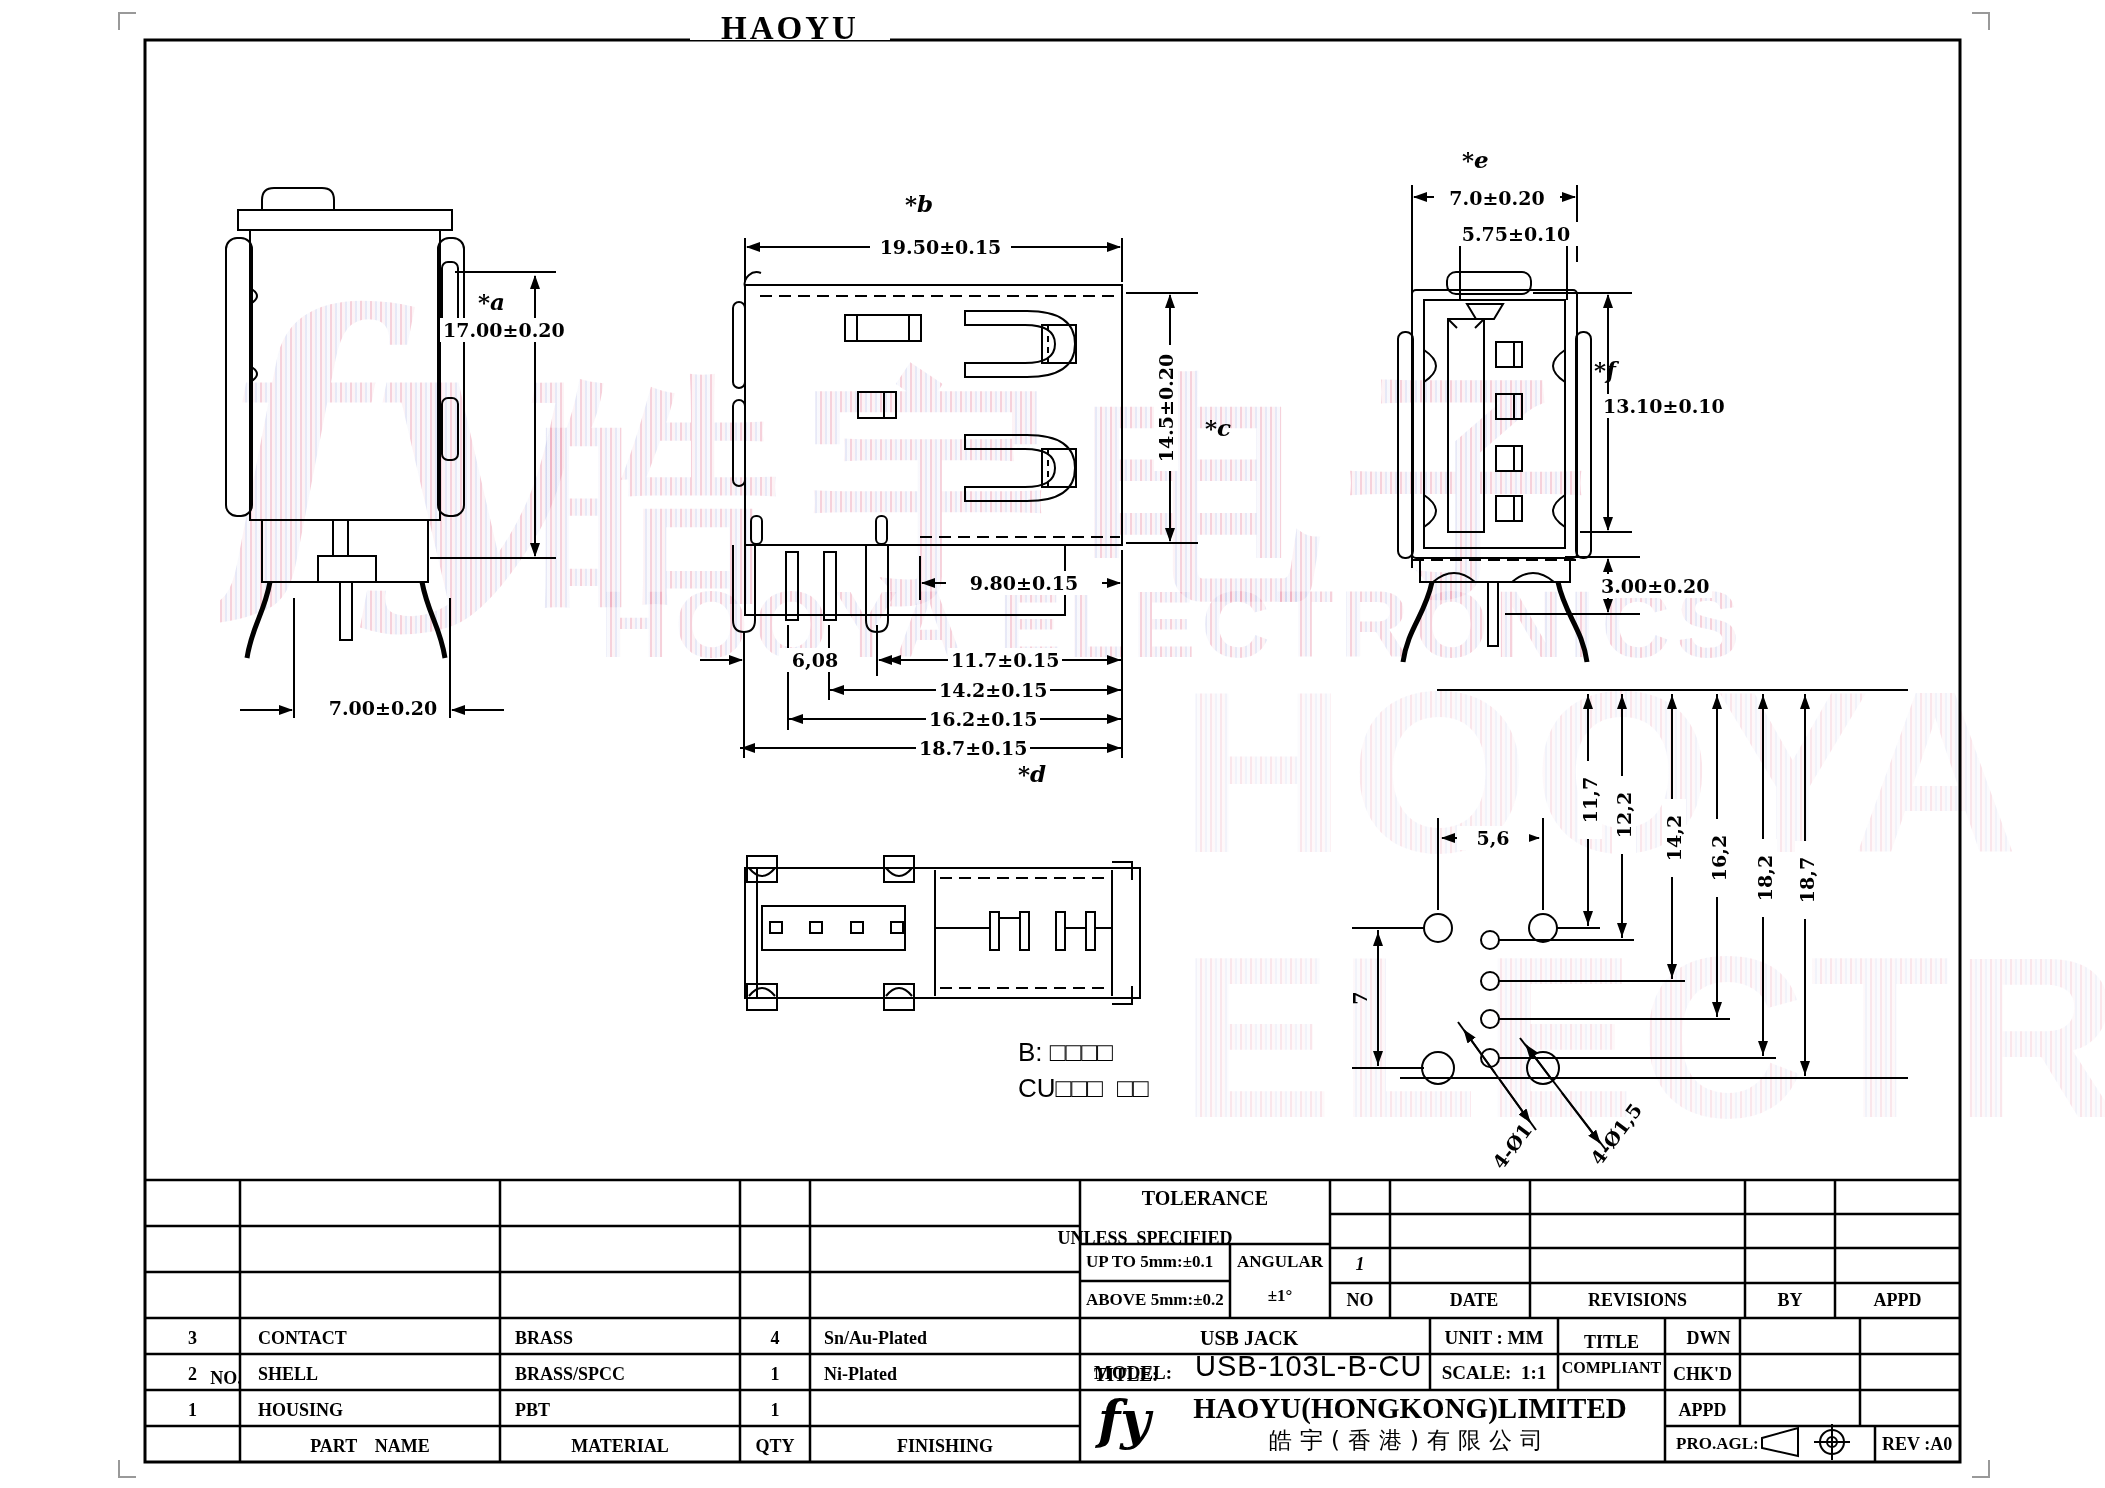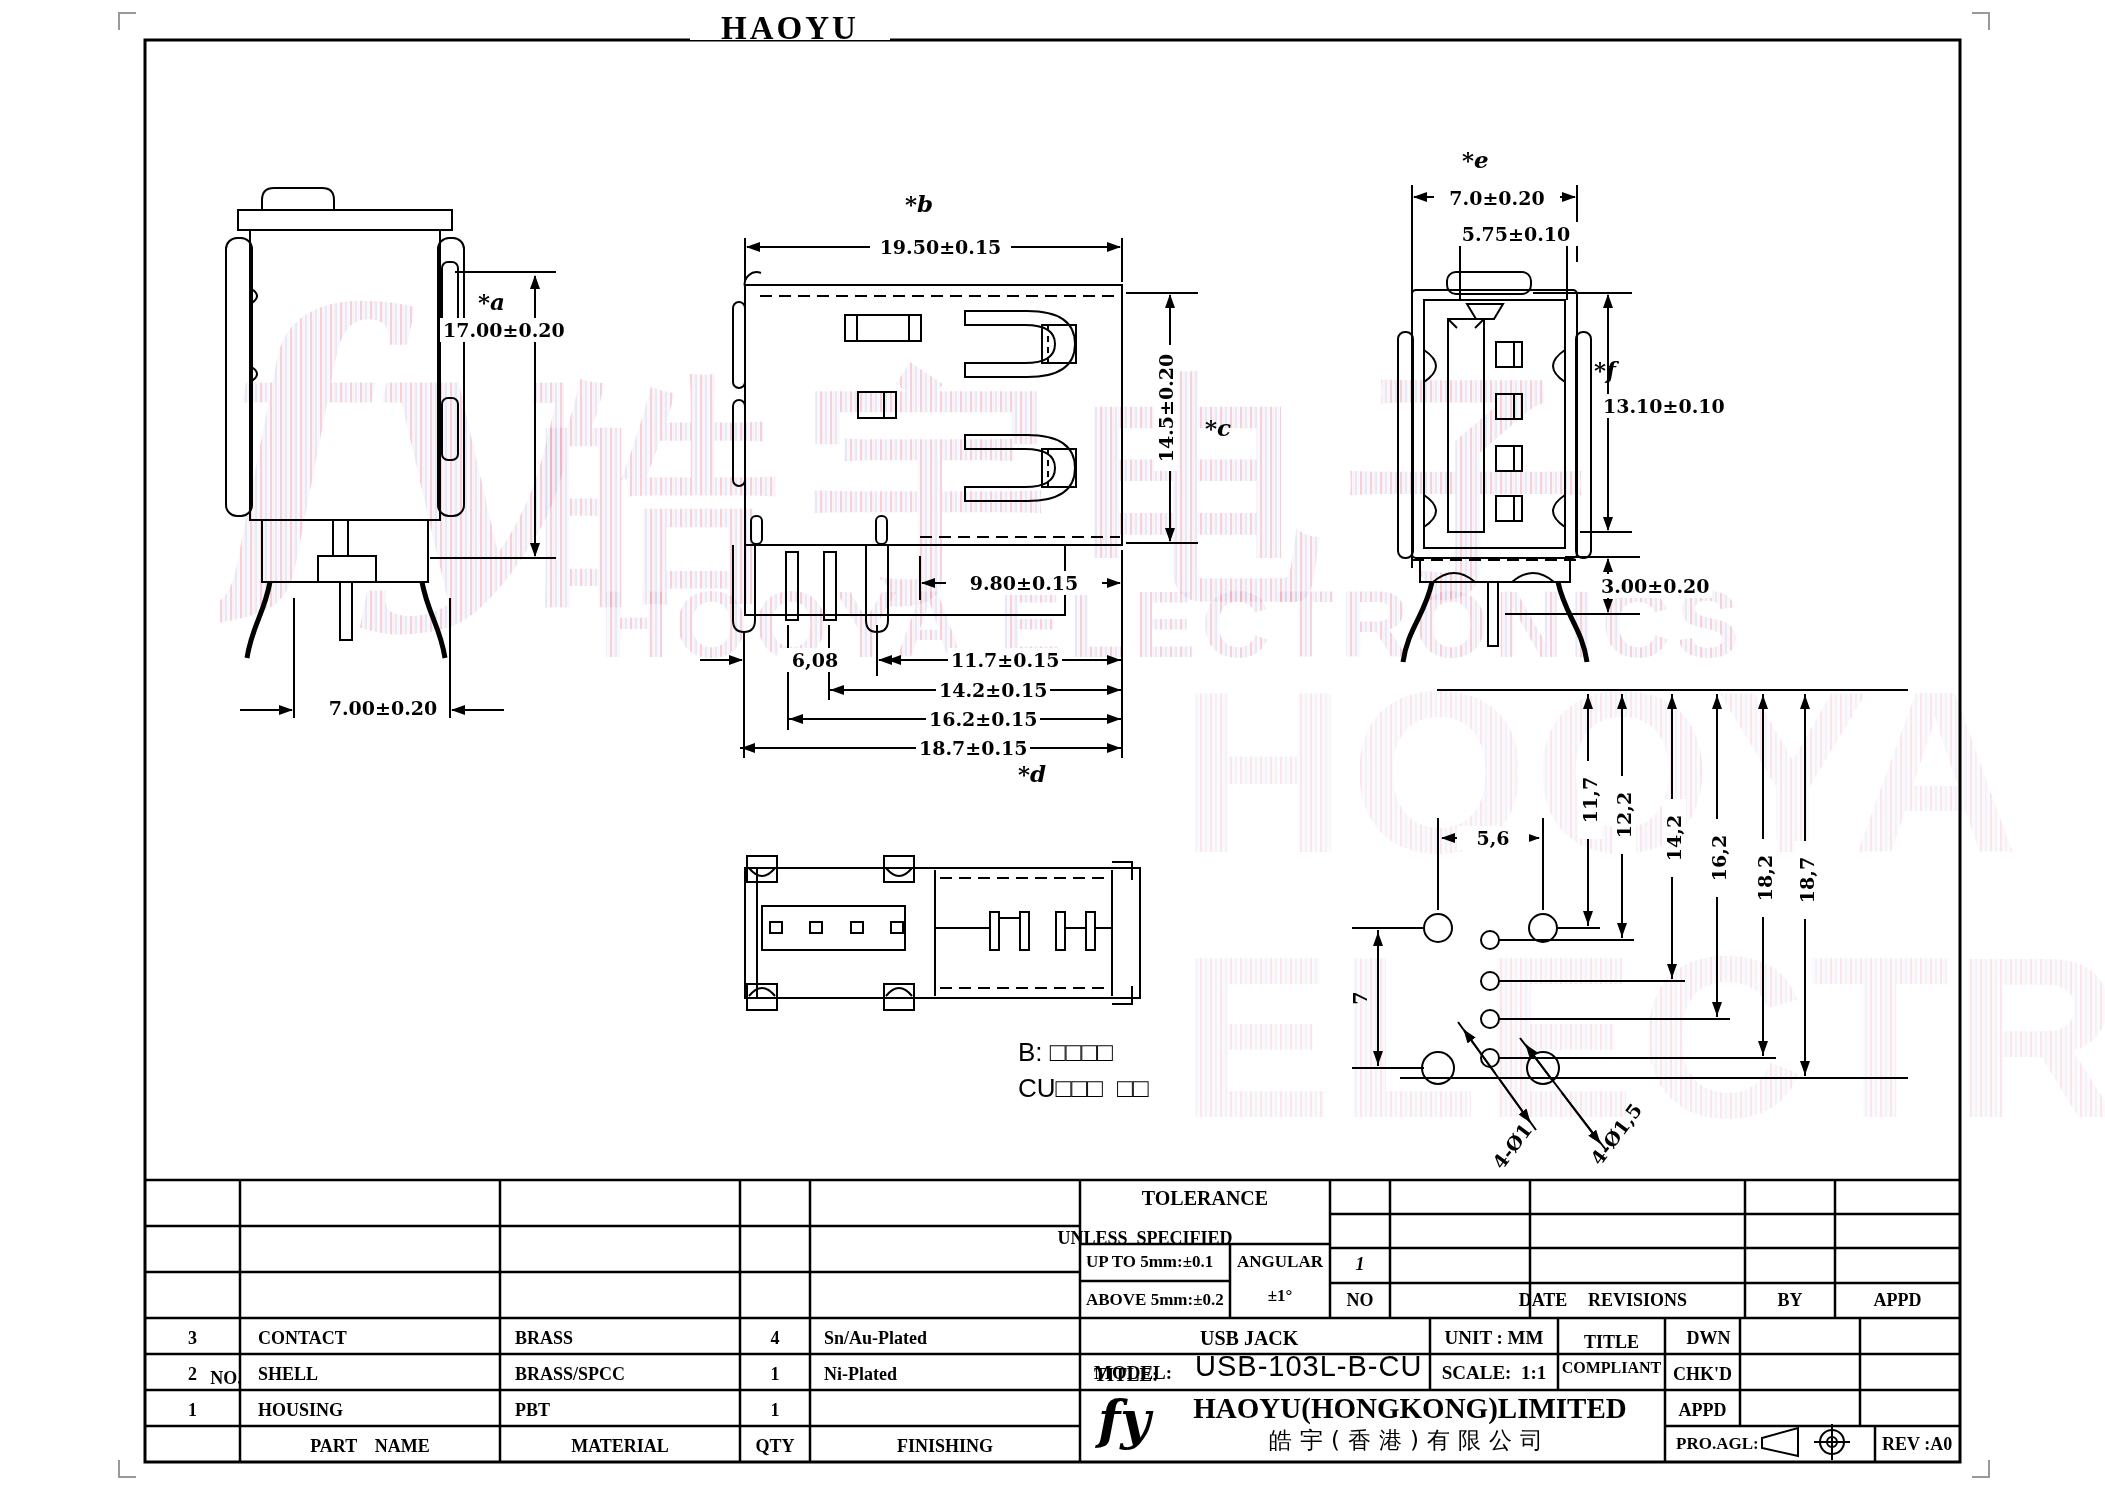--- a/index.html
+++ b/index.html
@@ -356,21 +356,21 @@
 
   <span class="txt tb ctr" style="left:1080px;top:1186px;width:250px;font-size:20px;">TOLERANCE</span>
   <span class="txt tb ctr pre" style="left:1020px;top:1218px;width:250px;margin-top:8px;">UNLESS  SPECIFIED</span>
   <span class="txt tb" style="left:1086px;top:1250px;font-size:17px;">UP TO 5mm:±0.1</span>
   <span class="txt tb" style="left:1086px;top:1288px;font-size:17px;">ABOVE 5mm:±0.2</span>
   <span class="txt tb ctr" style="left:1230px;top:1250px;width:100px;font-size:17px;">ANGULAR</span>
   <span class="txt tb ctr" style="left:1230px;top:1284px;width:100px;font-size:17px;">±1°</span>
 
   <span class="txt tb ctr" style="left:1330px;top:1252px;width:60px;font-style:italic;">1</span>
   <span class="txt tb ctr" style="left:1330px;top:1288px;width:60px;">NO</span>
-  <span class="txt tb ctr" style="left:1461px;top:1288px;width:164px;">DATE</span>
+  <span class="txt tb ctr" style="left:1392px;top:1288px;width:164px;">DATE</span>
   <span class="txt tb ctr" style="left:1530px;top:1288px;width:215px;">REVISIONS</span>
   <span class="txt tb ctr" style="left:1745px;top:1288px;width:90px;">BY</span>
   <span class="txt tb ctr" style="left:1835px;top:1288px;width:125px;">APPD</span>
 
   <span class="txt tb" style="left:1094px;top:1326px;font-size:19px;margin-top:37px;">TITLE:</span>
   <span class="txt tb" style="left:1200px;top:1326px;font-size:20px;">USB JACK</span>
   <span class="txt tb" style="left:1094px;top:1361px;font-size:19px;">MODEL:</span>
   <span class="txt" style="left:1195px;top:1354px;font-family:'Liberation Sans',sans-serif;font-size:29px;letter-spacing:1px;">USB-103L-B-CU</span>
   <span class="txt tb ctr pre" style="left:1430px;top:1326px;width:128px;font-size:19px;">UNIT : MM</span>
   <span class="txt tb ctr pre" style="left:1430px;top:1361px;width:128px;font-size:19px;">SCALE:  1:1</span>

